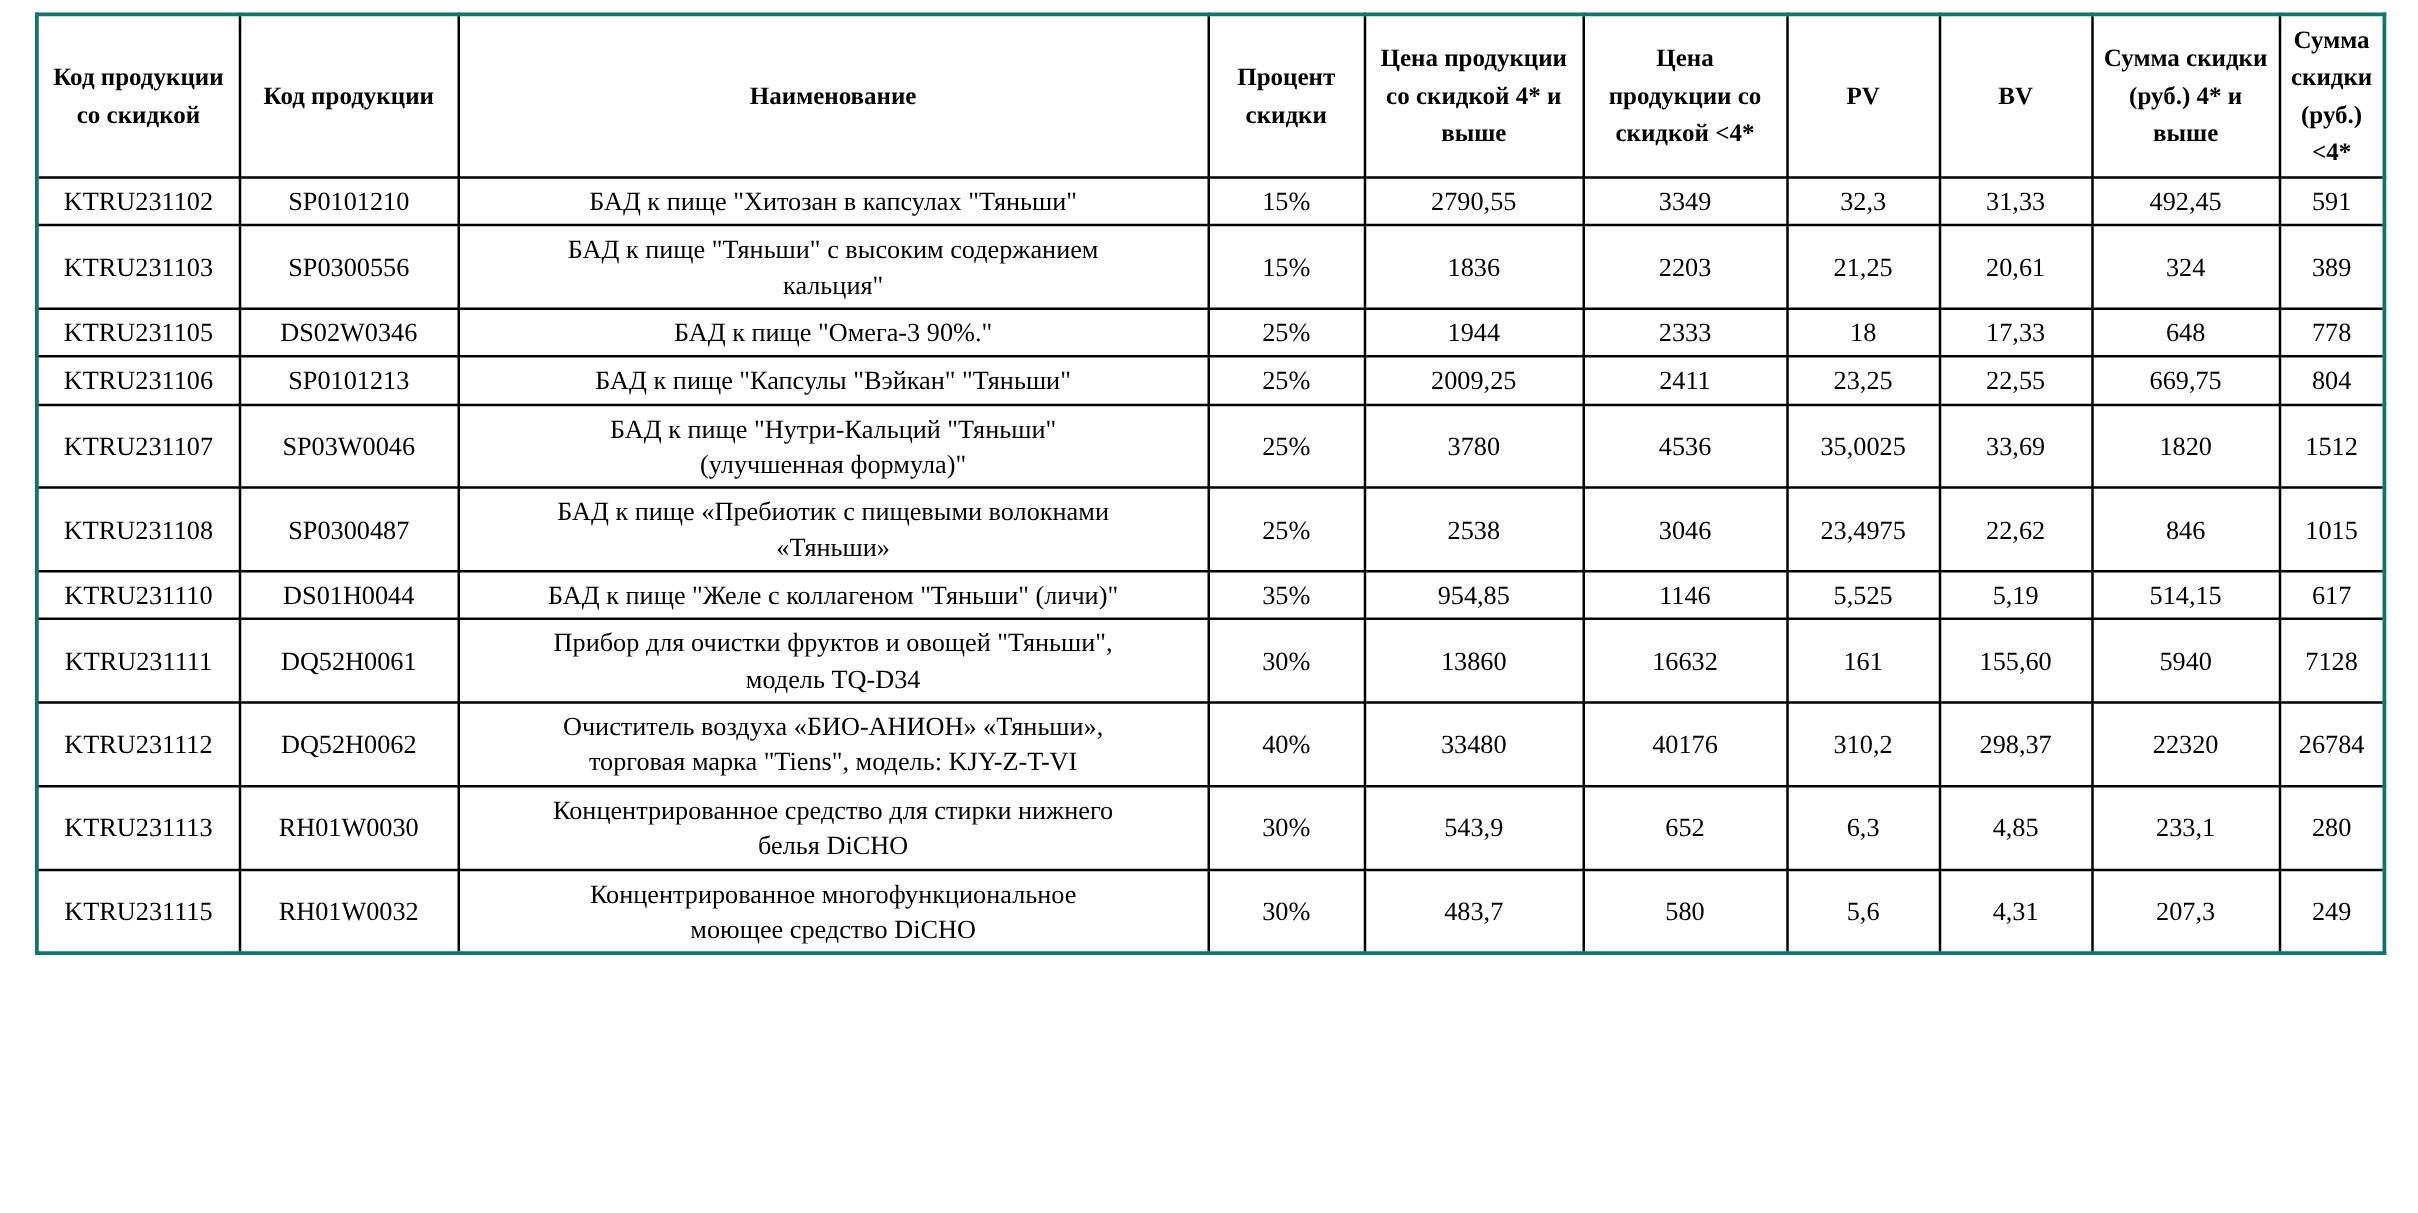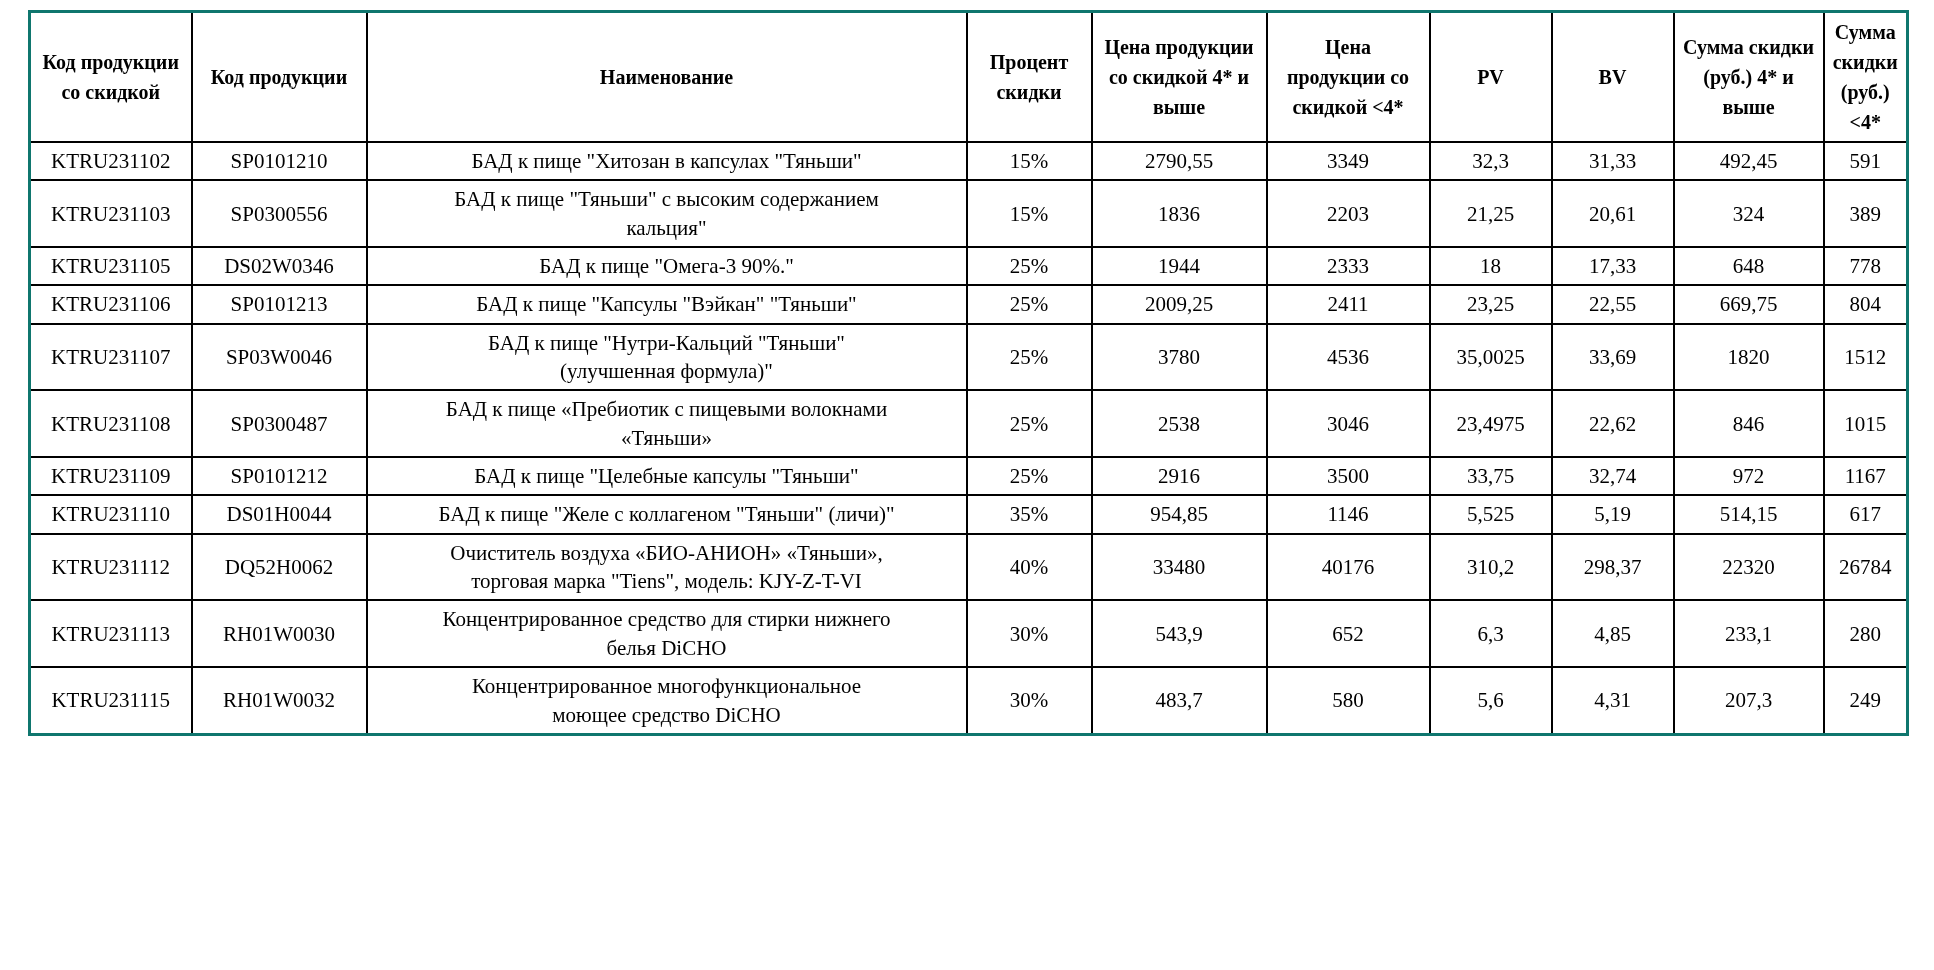--- a/index.html
+++ b/index.html
@@ -159,42 +159,43 @@
 «Тяньши»</td>
           <td>25%</td>
           <td>2538</td>
           <td class="small-num">3046</td>
           <td>23,4975</td>
           <td>22,62</td>
           <td>846</td>
           <td>1015</td>
         </tr>
         <tr>
-          <td class="code-cell">KTRU231109</td>
-          <td class="code-cell">SP0101212</td>
-          <td class="name-cell">БАД к пище "Целебные капсулы "Тяньши"</td>
-          <td>25%</td>
-          <td>2916</td>
-          <td class="small-num">3500</td>
-          <td>33,75</td>
-          <td>32,74</td>
-          <td>972</td>
-          <td>1167</td>
-        </tr>
-        <tr>
           <td class="code-cell">KTRU231110</td>
           <td class="code-cell">DS01H0044</td>
           <td class="name-cell">БАД к пище "Желе с коллагеном "Тяньши" (личи)"</td>
           <td>35%</td>
           <td>954,85</td>
           <td class="small-num">1146</td>
           <td>5,525</td>
           <td>5,19</td>
           <td>514,15</td>
           <td>617</td>
+        </tr>
+        <tr>
+          <td class="code-cell">KTRU231111</td>
+          <td class="code-cell">DQ52H0061</td>
+          <td class="name-cell">Прибор для очистки фруктов и овощей "Тяньши",
+модель TQ-D34</td>
+          <td>30%</td>
+          <td>13860</td>
+          <td class="small-num">16632</td>
+          <td>161</td>
+          <td>155,60</td>
+          <td>5940</td>
+          <td>7128</td>
         </tr>
         <tr>
           <td class="code-cell">KTRU231112</td>
           <td class="code-cell">DQ52H0062</td>
           <td class="name-cell">Очиститель воздуха «БИО-АНИОН» «Тяньши»,
 торговая марка "Tiens", модель: KJY-Z-T-VI</td>
           <td>40%</td>
           <td>33480</td>
           <td class="small-num">40176</td>
           <td>310,2</td>

